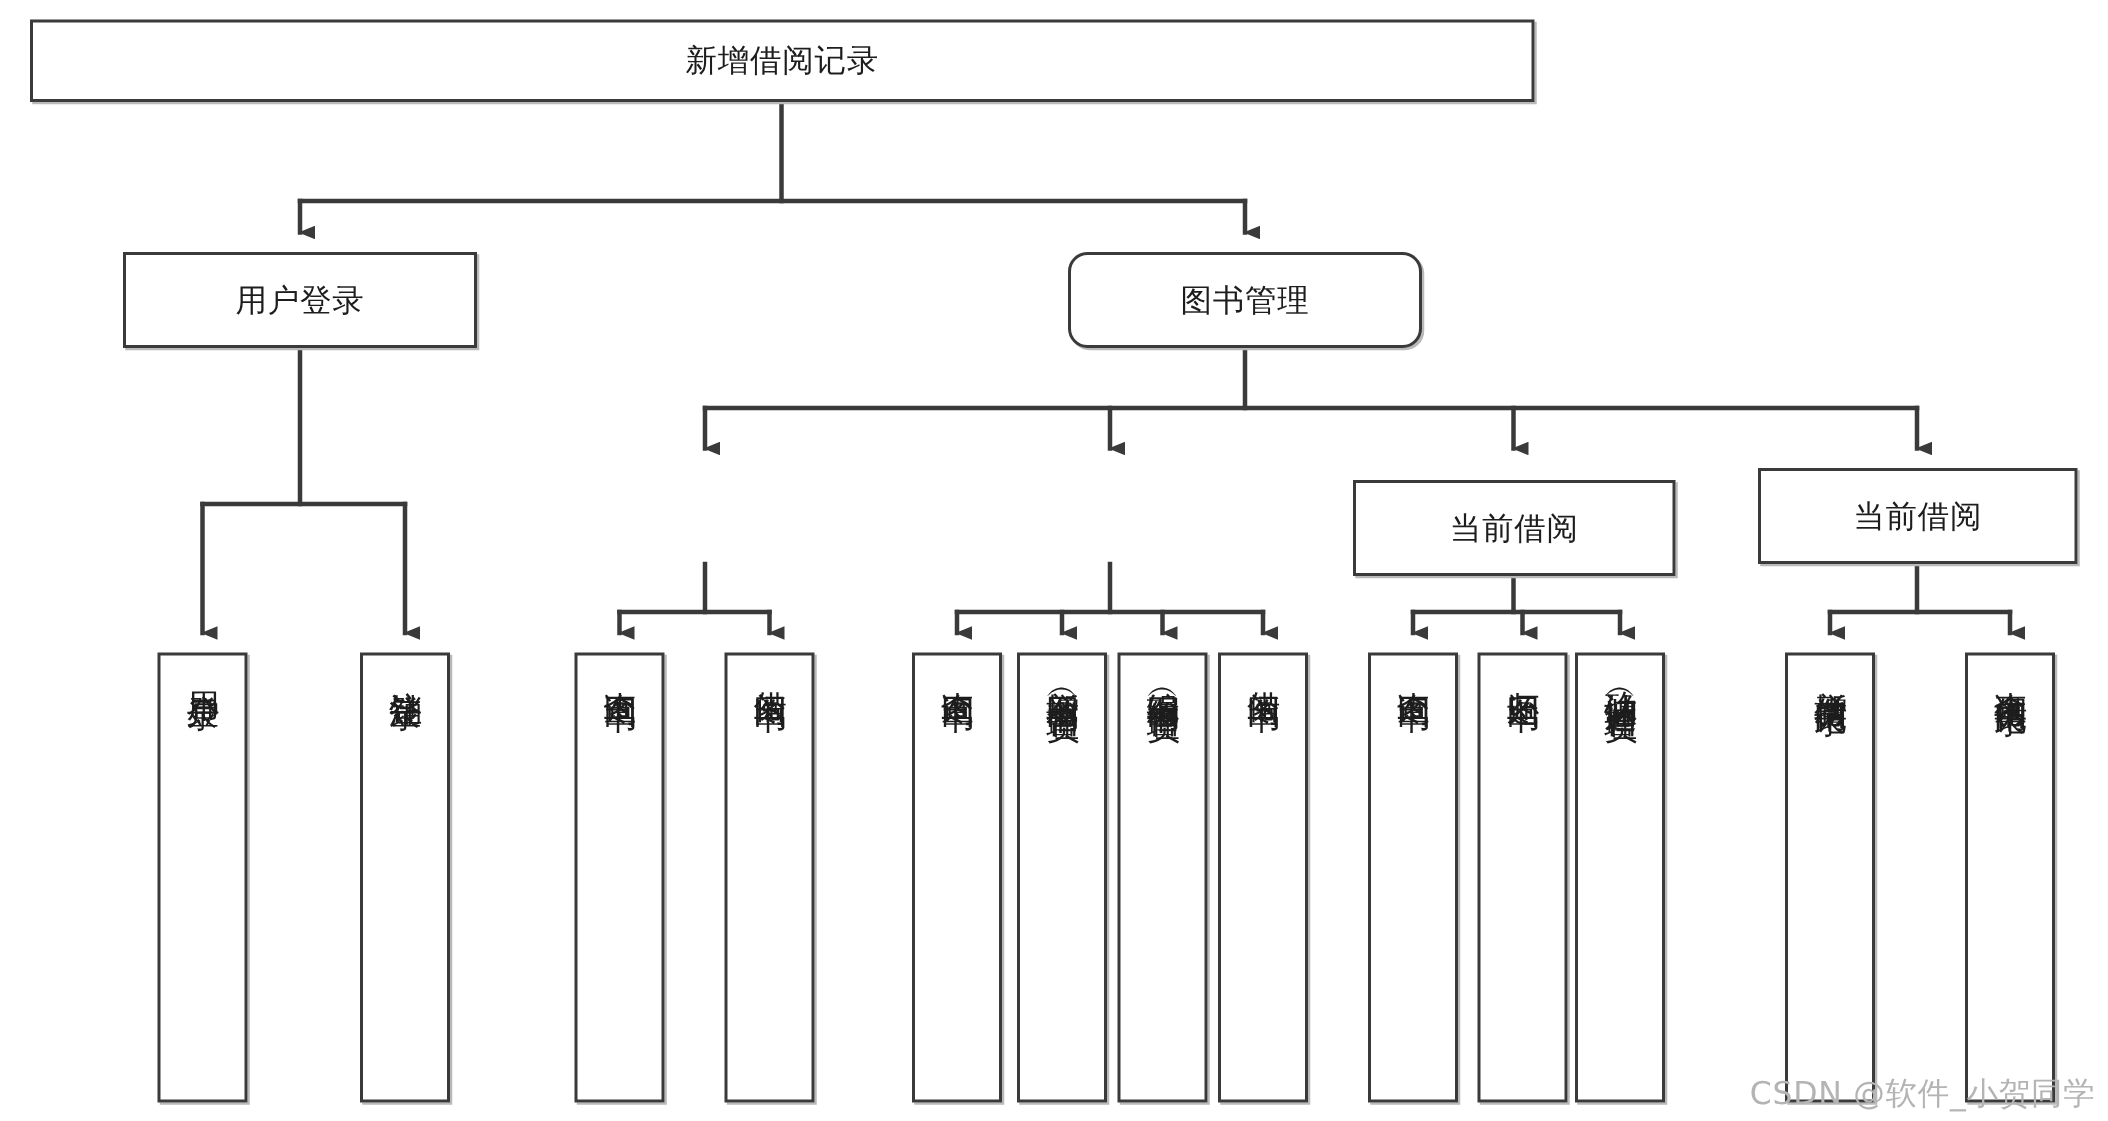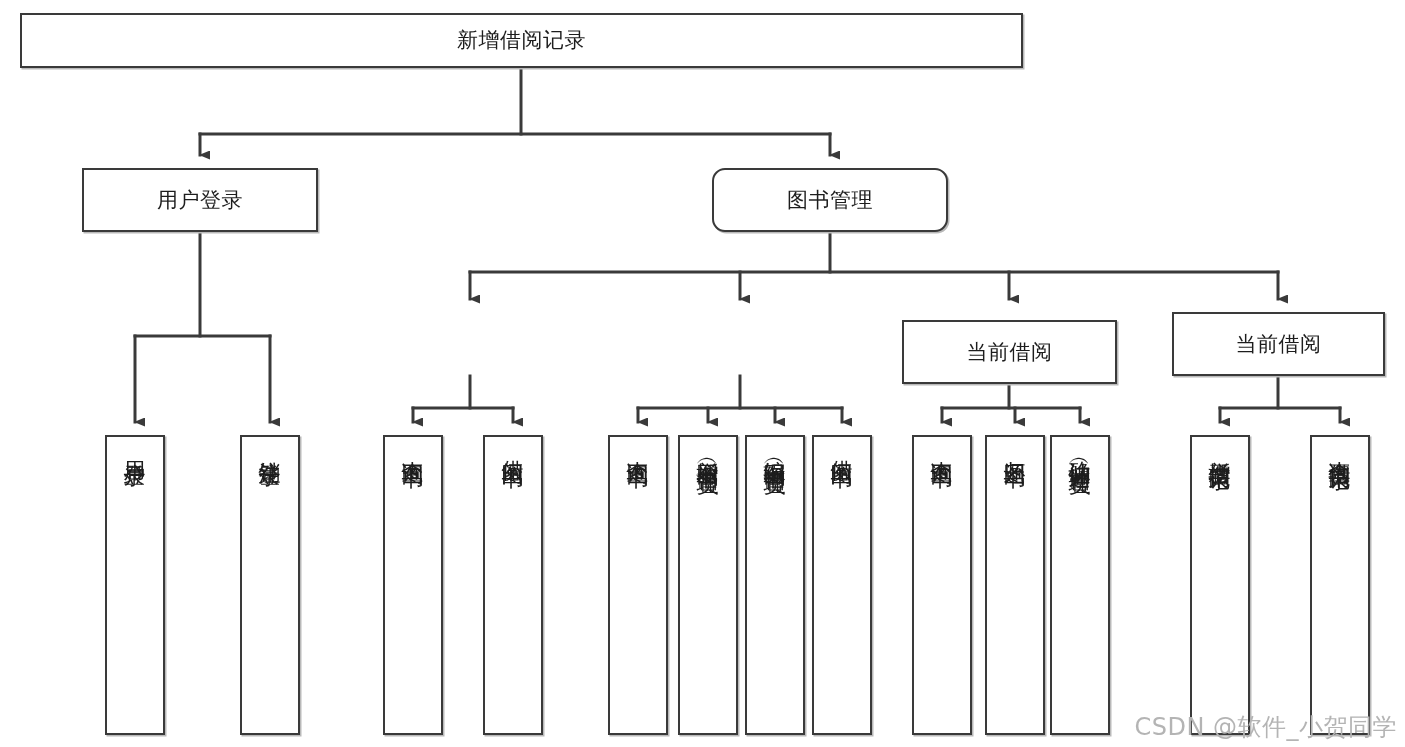--- a/index.html
+++ b/index.html
@@ -41,21 +41,21 @@
     text-orientation:upright;
     font-size:22px;
     line-height:1.05;
     letter-spacing:2px;
     text-align:left;
   }
   .watermark{
     position:absolute;
     right:8px;
     bottom:4px;
-    font-size:24px;
+    font-size:21px;
     color:#b4b4b4;
     letter-spacing:0.5px;
     white-space:nowrap;
     pointer-events:none;
   }
 </style>
 </head>
 <body>
 
 <div id="canvas">

